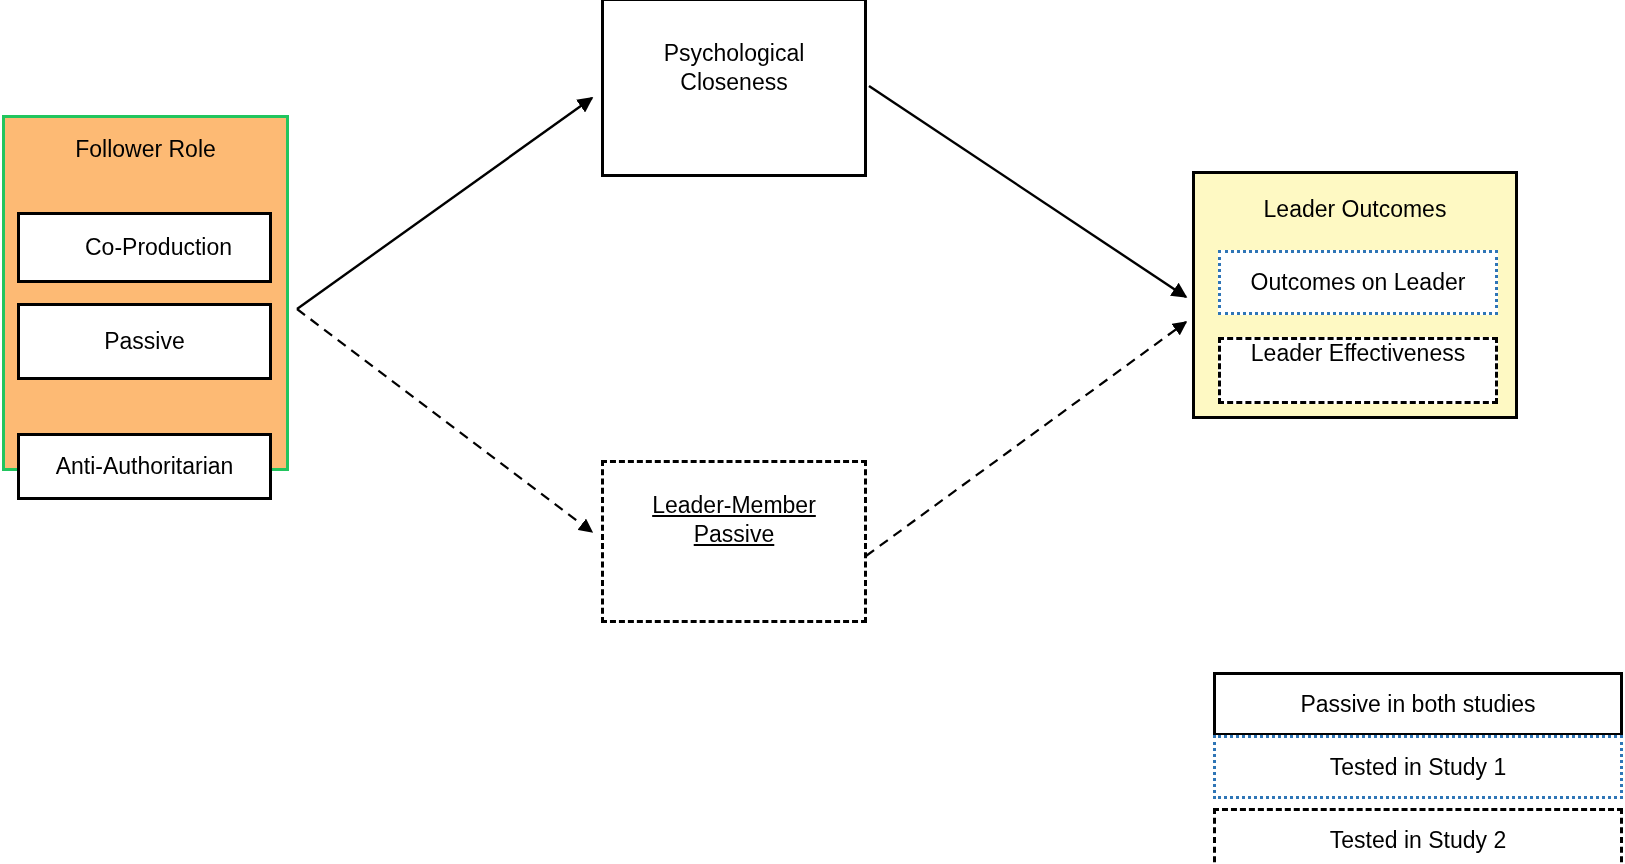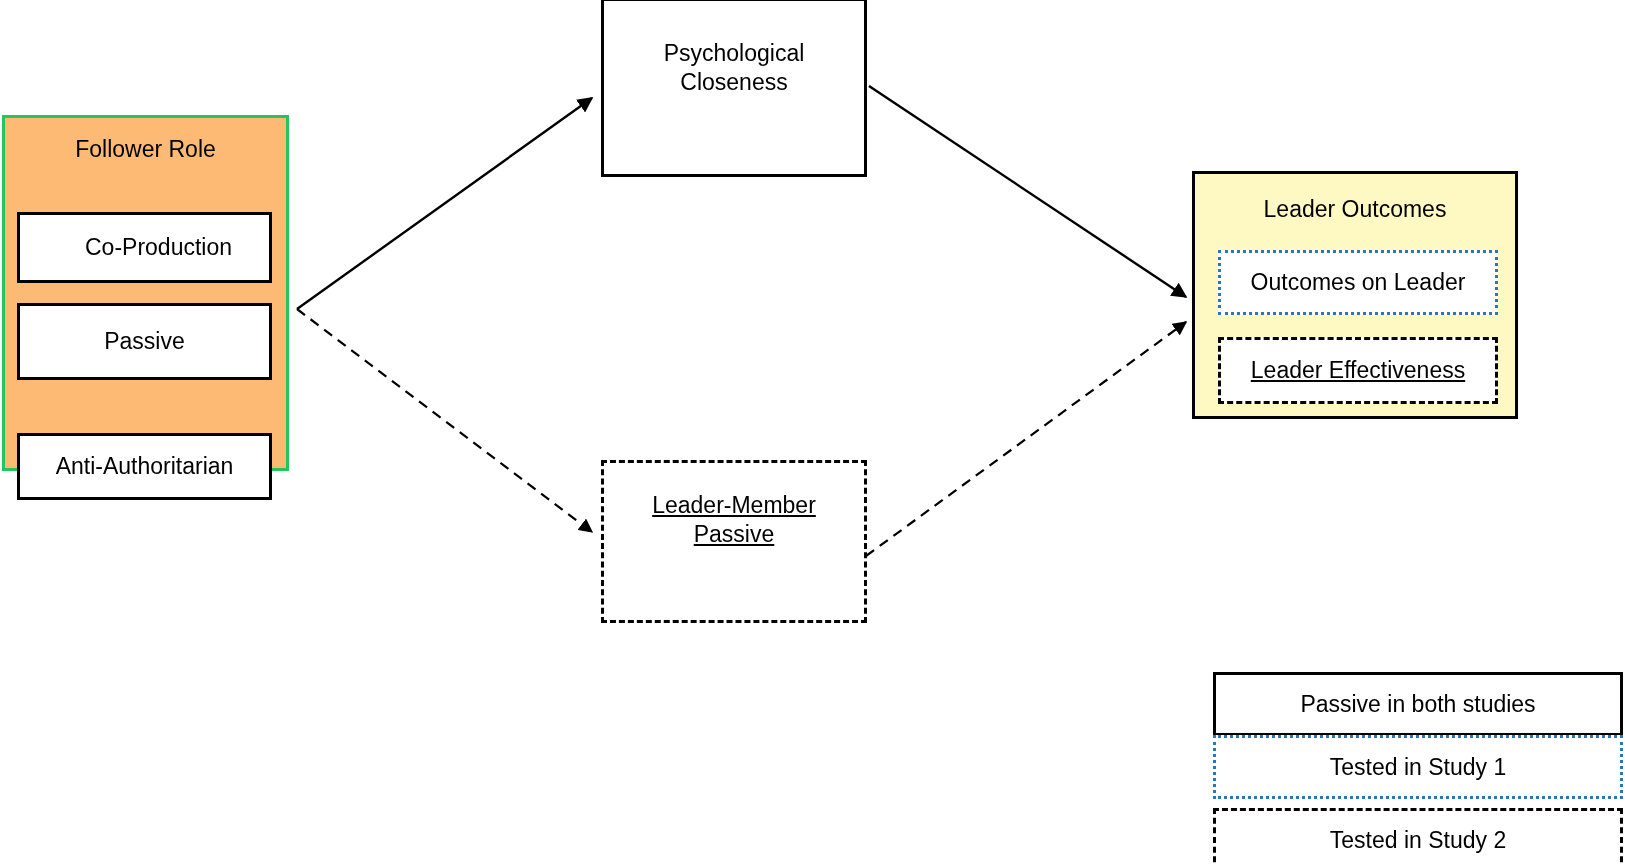--- a/index.html
+++ b/index.html
@@ -106,23 +106,22 @@
     display: flex; align-items: center; justify-content: center;
     font-size: 23px;
   }
   #leader-effectiveness {
     position: absolute;
     left: 23px; top: 163px;
     width: 280px; height: 67px;
     box-sizing: border-box;
     border: 3px dashed #000;
     background: #fff;
-    display: flex; align-items: center; justify-content: center;
-    font-size: 23px;
-    text-decoration: underline;
+    display: flex; justify-content: center;
+    font-size: 23px;
   }
 
   
   #legend { position: absolute; left: 1213px; top: 672px; }
   .legend-box {
     position: absolute;
     left: 0;
     width: 410px;
     height: 64px;
     box-sizing: border-box;

